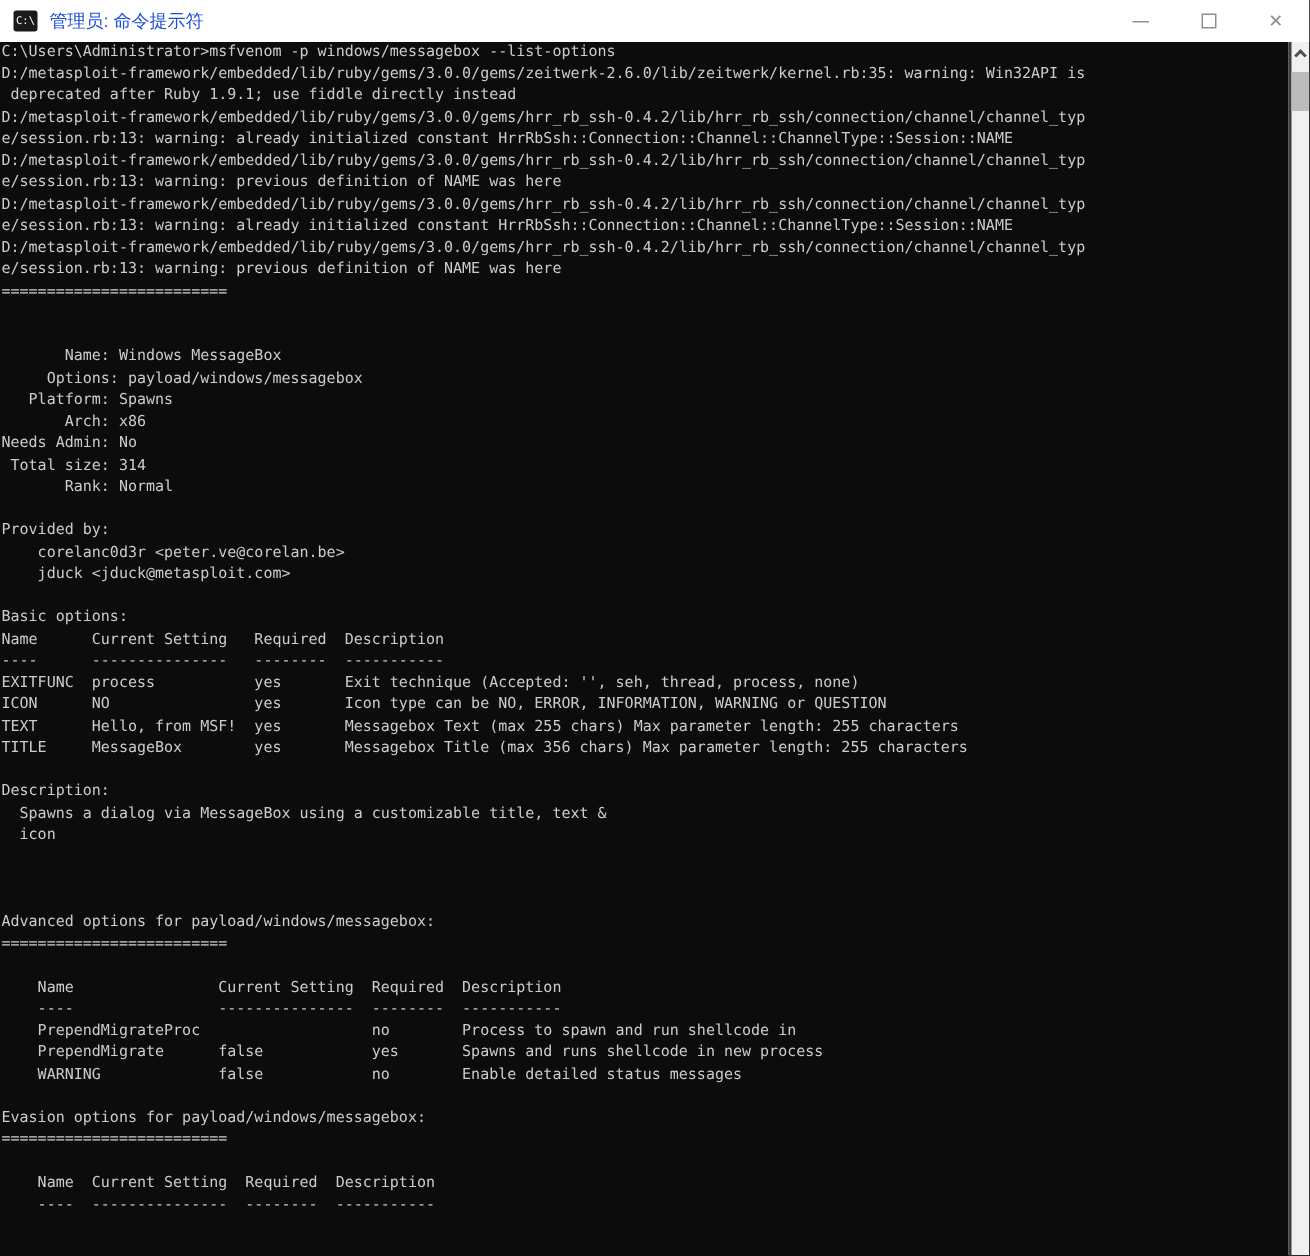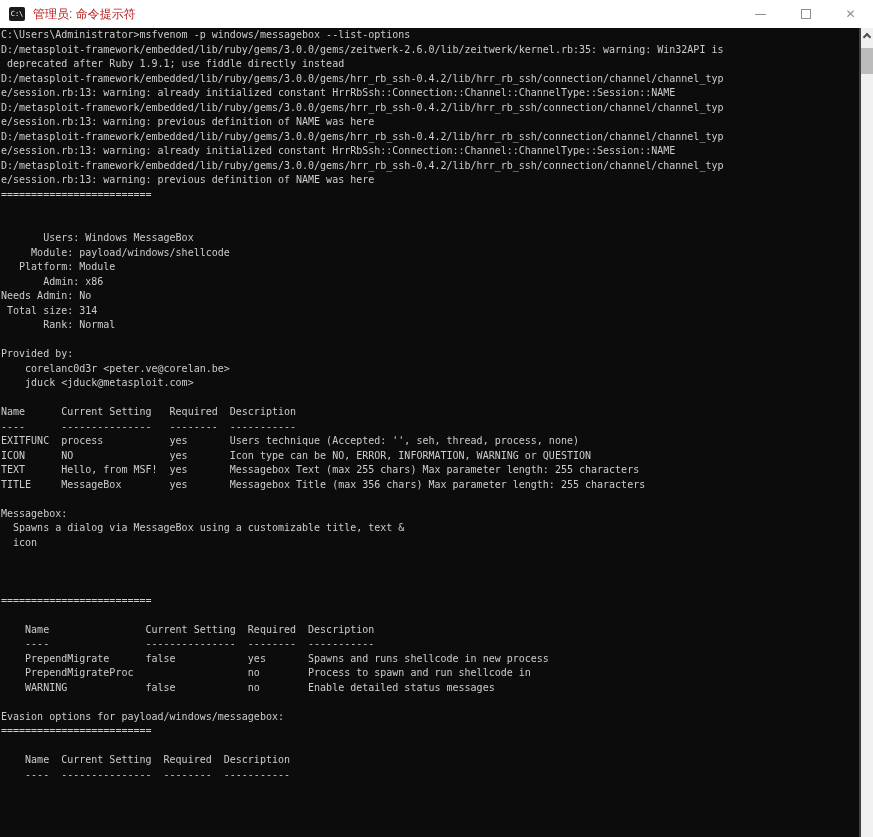--- a/index.html
+++ b/index.html
@@ -18,21 +18,21 @@
     flex: 0 0 28px;
   }
   .titlebar-left { display: flex; align-items: center; gap: 8px; padding-left: 9px; }
   .cmd-icon {
     width: 16px; height: 14px; background: #1a1a1a; border-radius: 2px;
     color: #ffffff; font-size: 7px; line-height: 14px; text-align: center;
     font-family: "DejaVu Sans Mono", monospace;
   }
   .title {
     font-family: "Liberation Sans", sans-serif;
-    font-size: 12px; color: #b91c1c; white-space: nowrap;
+    font-size: 12px; color: #1d4ed8; white-space: nowrap;
   }
   .caption-buttons { display: flex; }
   .cap-btn {
     width: 45px; height: 28px;
     display: flex; align-items: center; justify-content: center;
   }
   .glyph-min { display: block; width: 11px; border-top: 1px solid #8f8f8f; }
   .glyph-max { display: block; width: 10px; height: 10px; border: 1px solid #8f8f8f; }
   .glyph-close { font-size: 12px; color: #8f8f8f; line-height: 1; font-family: "DejaVu Sans", sans-serif; }
 
@@ -96,51 +96,53 @@
         <div class="line">e/session.rb:13: warning: already initialized constant HrrRbSsh::Connection::Channel::ChannelType::Session::NAME</div>
         <div class="line">D:/metasploit-framework/embedded/lib/ruby/gems/3.0.0/gems/hrr_rb_ssh-0.4.2/lib/hrr_rb_ssh/connection/channel/channel_typ</div>
         <div class="line">e/session.rb:13: warning: previous definition of NAME was here</div>
         <div class="line">D:/metasploit-framework/embedded/lib/ruby/gems/3.0.0/gems/hrr_rb_ssh-0.4.2/lib/hrr_rb_ssh/connection/channel/channel_typ</div>
         <div class="line">e/session.rb:13: warning: already initialized constant HrrRbSsh::Connection::Channel::ChannelType::Session::NAME</div>
         <div class="line">D:/metasploit-framework/embedded/lib/ruby/gems/3.0.0/gems/hrr_rb_ssh-0.4.2/lib/hrr_rb_ssh/connection/channel/channel_typ</div>
         <div class="line">e/session.rb:13: warning: previous definition of NAME was here</div>
         <div class="line">=========================</div>
         <div class="line"> </div>
         <div class="line"> </div>
-        <div class="line">       Users: Windows MessageBox</div>
-        <div class="line">     Module: payload/windows/shellcode</div>
-        <div class="line">   Platform: Module</div>
-        <div class="line">       Admin: x86</div>
+        <div class="line">       Name: Windows MessageBox</div>
+        <div class="line">     Options: payload/windows/messagebox</div>
+        <div class="line">   Platform: Spawns</div>
+        <div class="line">       Arch: x86</div>
         <div class="line">Needs Admin: No</div>
         <div class="line"> Total size: 314</div>
         <div class="line">       Rank: Normal</div>
         <div class="line"> </div>
         <div class="line">Provided by:</div>
         <div class="line">    corelanc0d3r &lt;peter.ve@corelan.be&gt;</div>
         <div class="line">    jduck &lt;jduck@metasploit.com&gt;</div>
         <div class="line"> </div>
+        <div class="line">Basic options:</div>
         <div class="line">Name      Current Setting   Required  Description</div>
         <div class="line">----      ---------------   --------  -----------</div>
-        <div class="line">EXITFUNC  process           yes       Users technique (Accepted: '', seh, thread, process, none)</div>
+        <div class="line">EXITFUNC  process           yes       Exit technique (Accepted: '', seh, thread, process, none)</div>
         <div class="line">ICON      NO                yes       Icon type can be NO, ERROR, INFORMATION, WARNING or QUESTION</div>
         <div class="line">TEXT      Hello, from MSF!  yes       Messagebox Text (max 255 chars) Max parameter length: 255 characters</div>
         <div class="line">TITLE     MessageBox        yes       Messagebox Title (max 356 chars) Max parameter length: 255 characters</div>
         <div class="line"> </div>
-        <div class="line">Messagebox:</div>
+        <div class="line">Description:</div>
         <div class="line">  Spawns a dialog via MessageBox using a customizable title, text &amp;</div>
         <div class="line">  icon</div>
         <div class="line"> </div>
         <div class="line"> </div>
         <div class="line"> </div>
+        <div class="line">Advanced options for payload/windows/messagebox:</div>
         <div class="line">=========================</div>
         <div class="line"> </div>
         <div class="line">    Name                Current Setting  Required  Description</div>
         <div class="line">    ----                ---------------  --------  -----------</div>
+        <div class="line">    PrependMigrateProc                   no        Process to spawn and run shellcode in</div>
         <div class="line">    PrependMigrate      false            yes       Spawns and runs shellcode in new process</div>
-        <div class="line">    PrependMigrateProc                   no        Process to spawn and run shellcode in</div>
         <div class="line">    WARNING             false            no        Enable detailed status messages</div>
         <div class="line"> </div>
         <div class="line">Evasion options for payload/windows/messagebox:</div>
         <div class="line">=========================</div>
         <div class="line"> </div>
         <div class="line">    Name  Current Setting  Required  Description</div>
         <div class="line">    ----  ---------------  --------  -----------</div>
       </div>
     <div class="scrollbar">
       <div class="sb-arrow">

